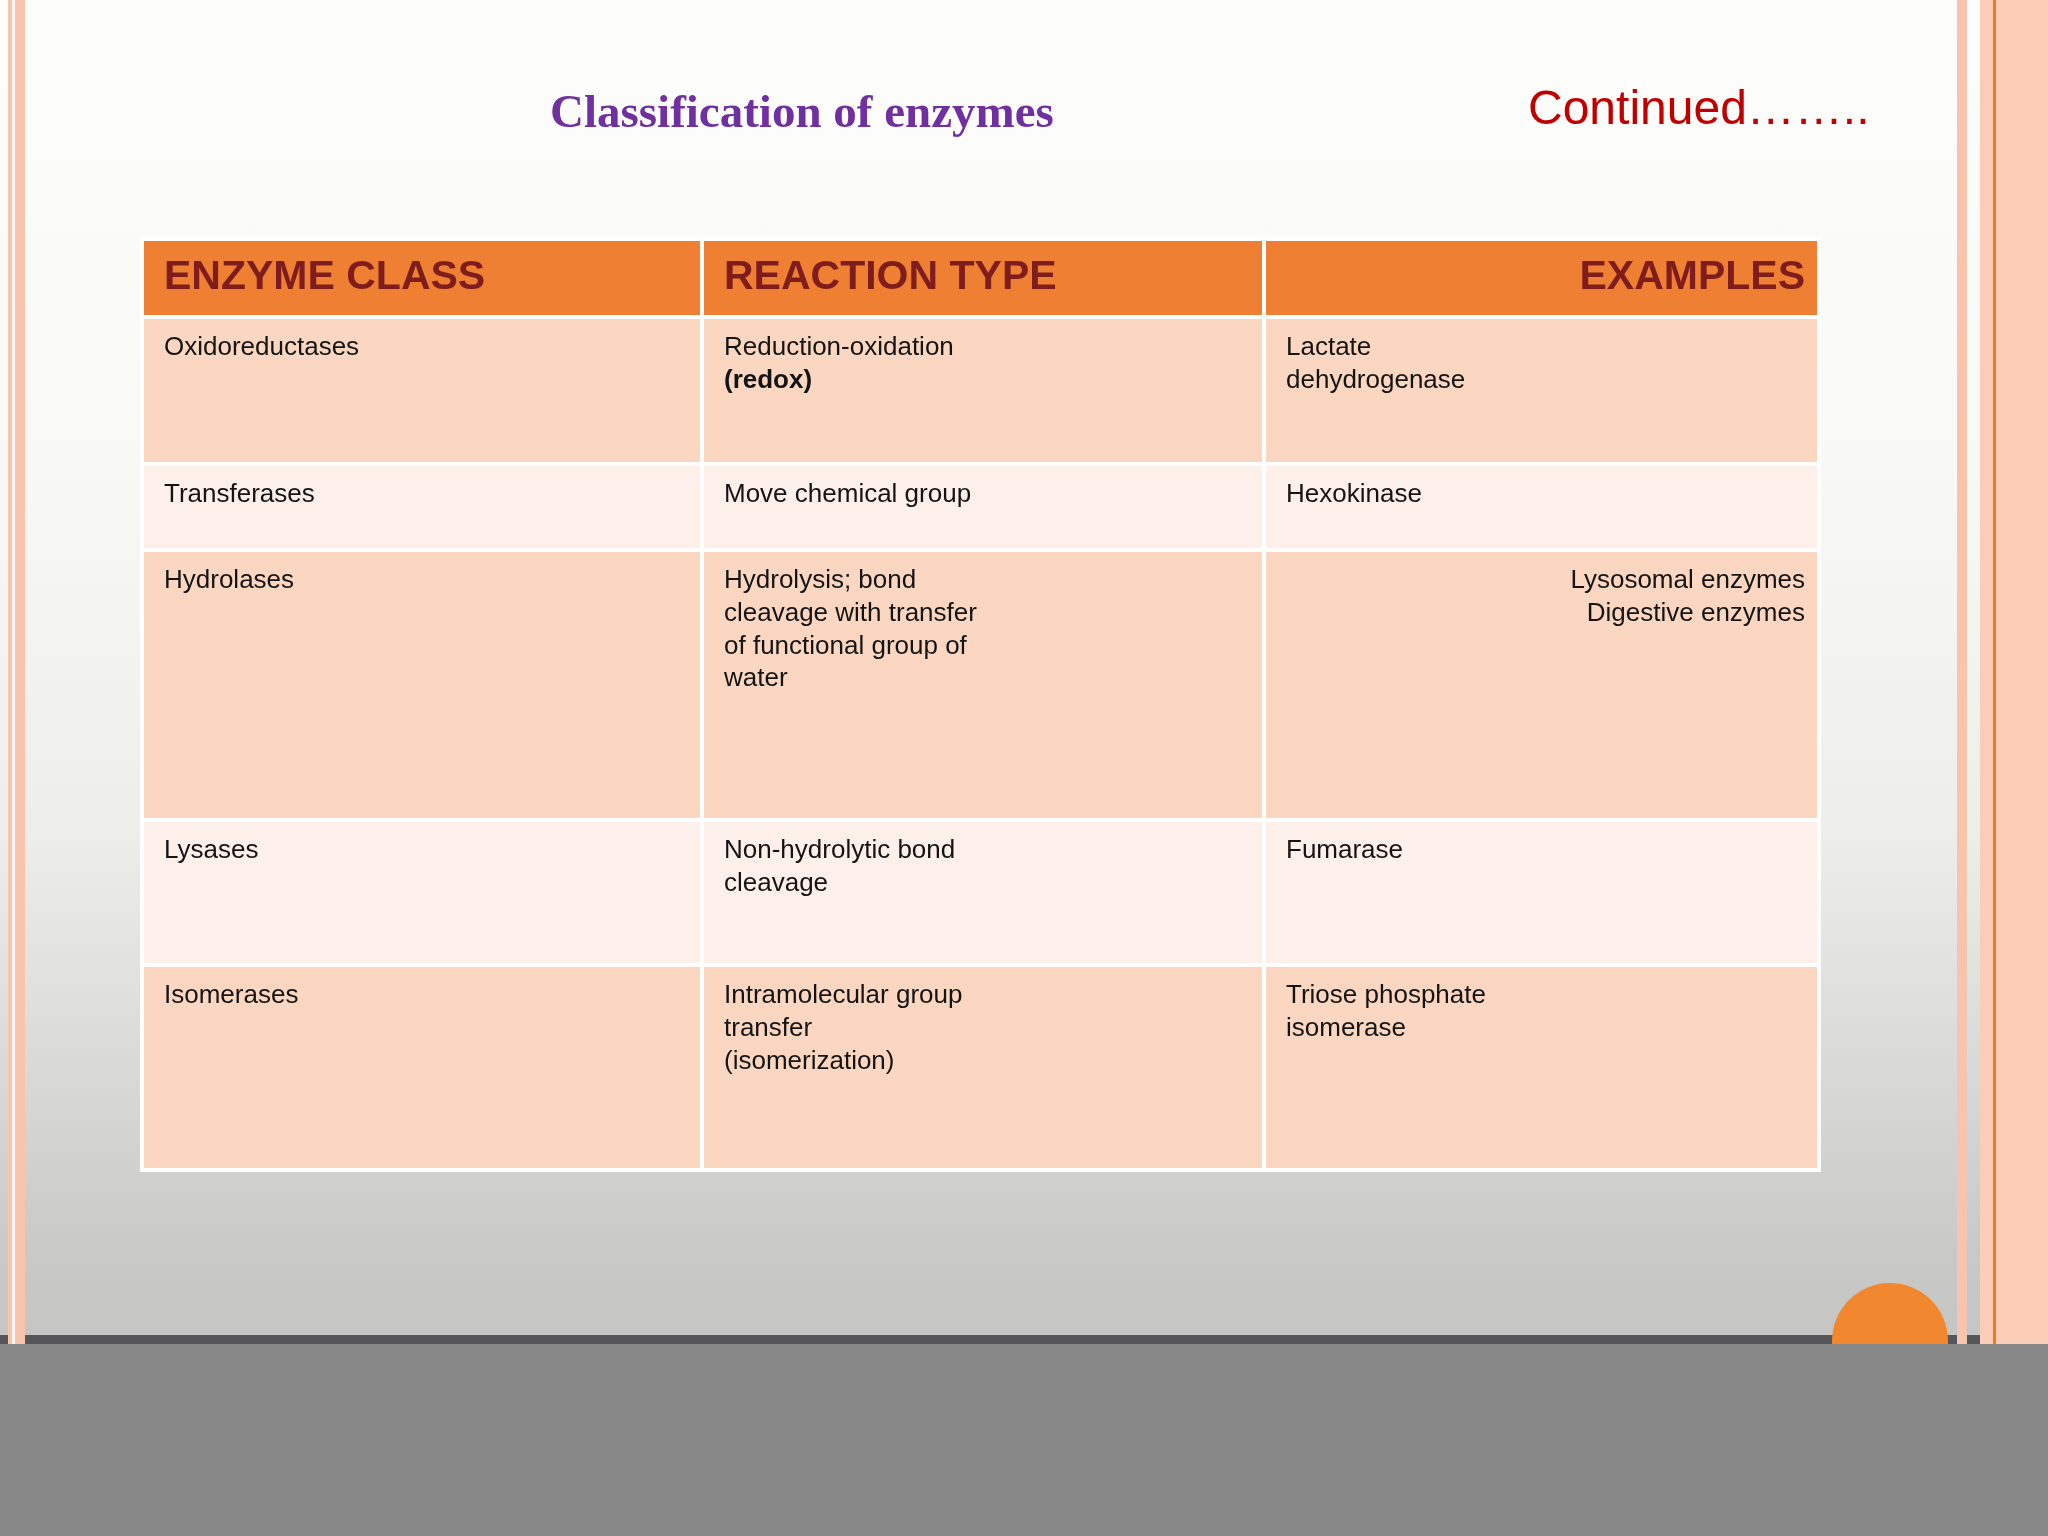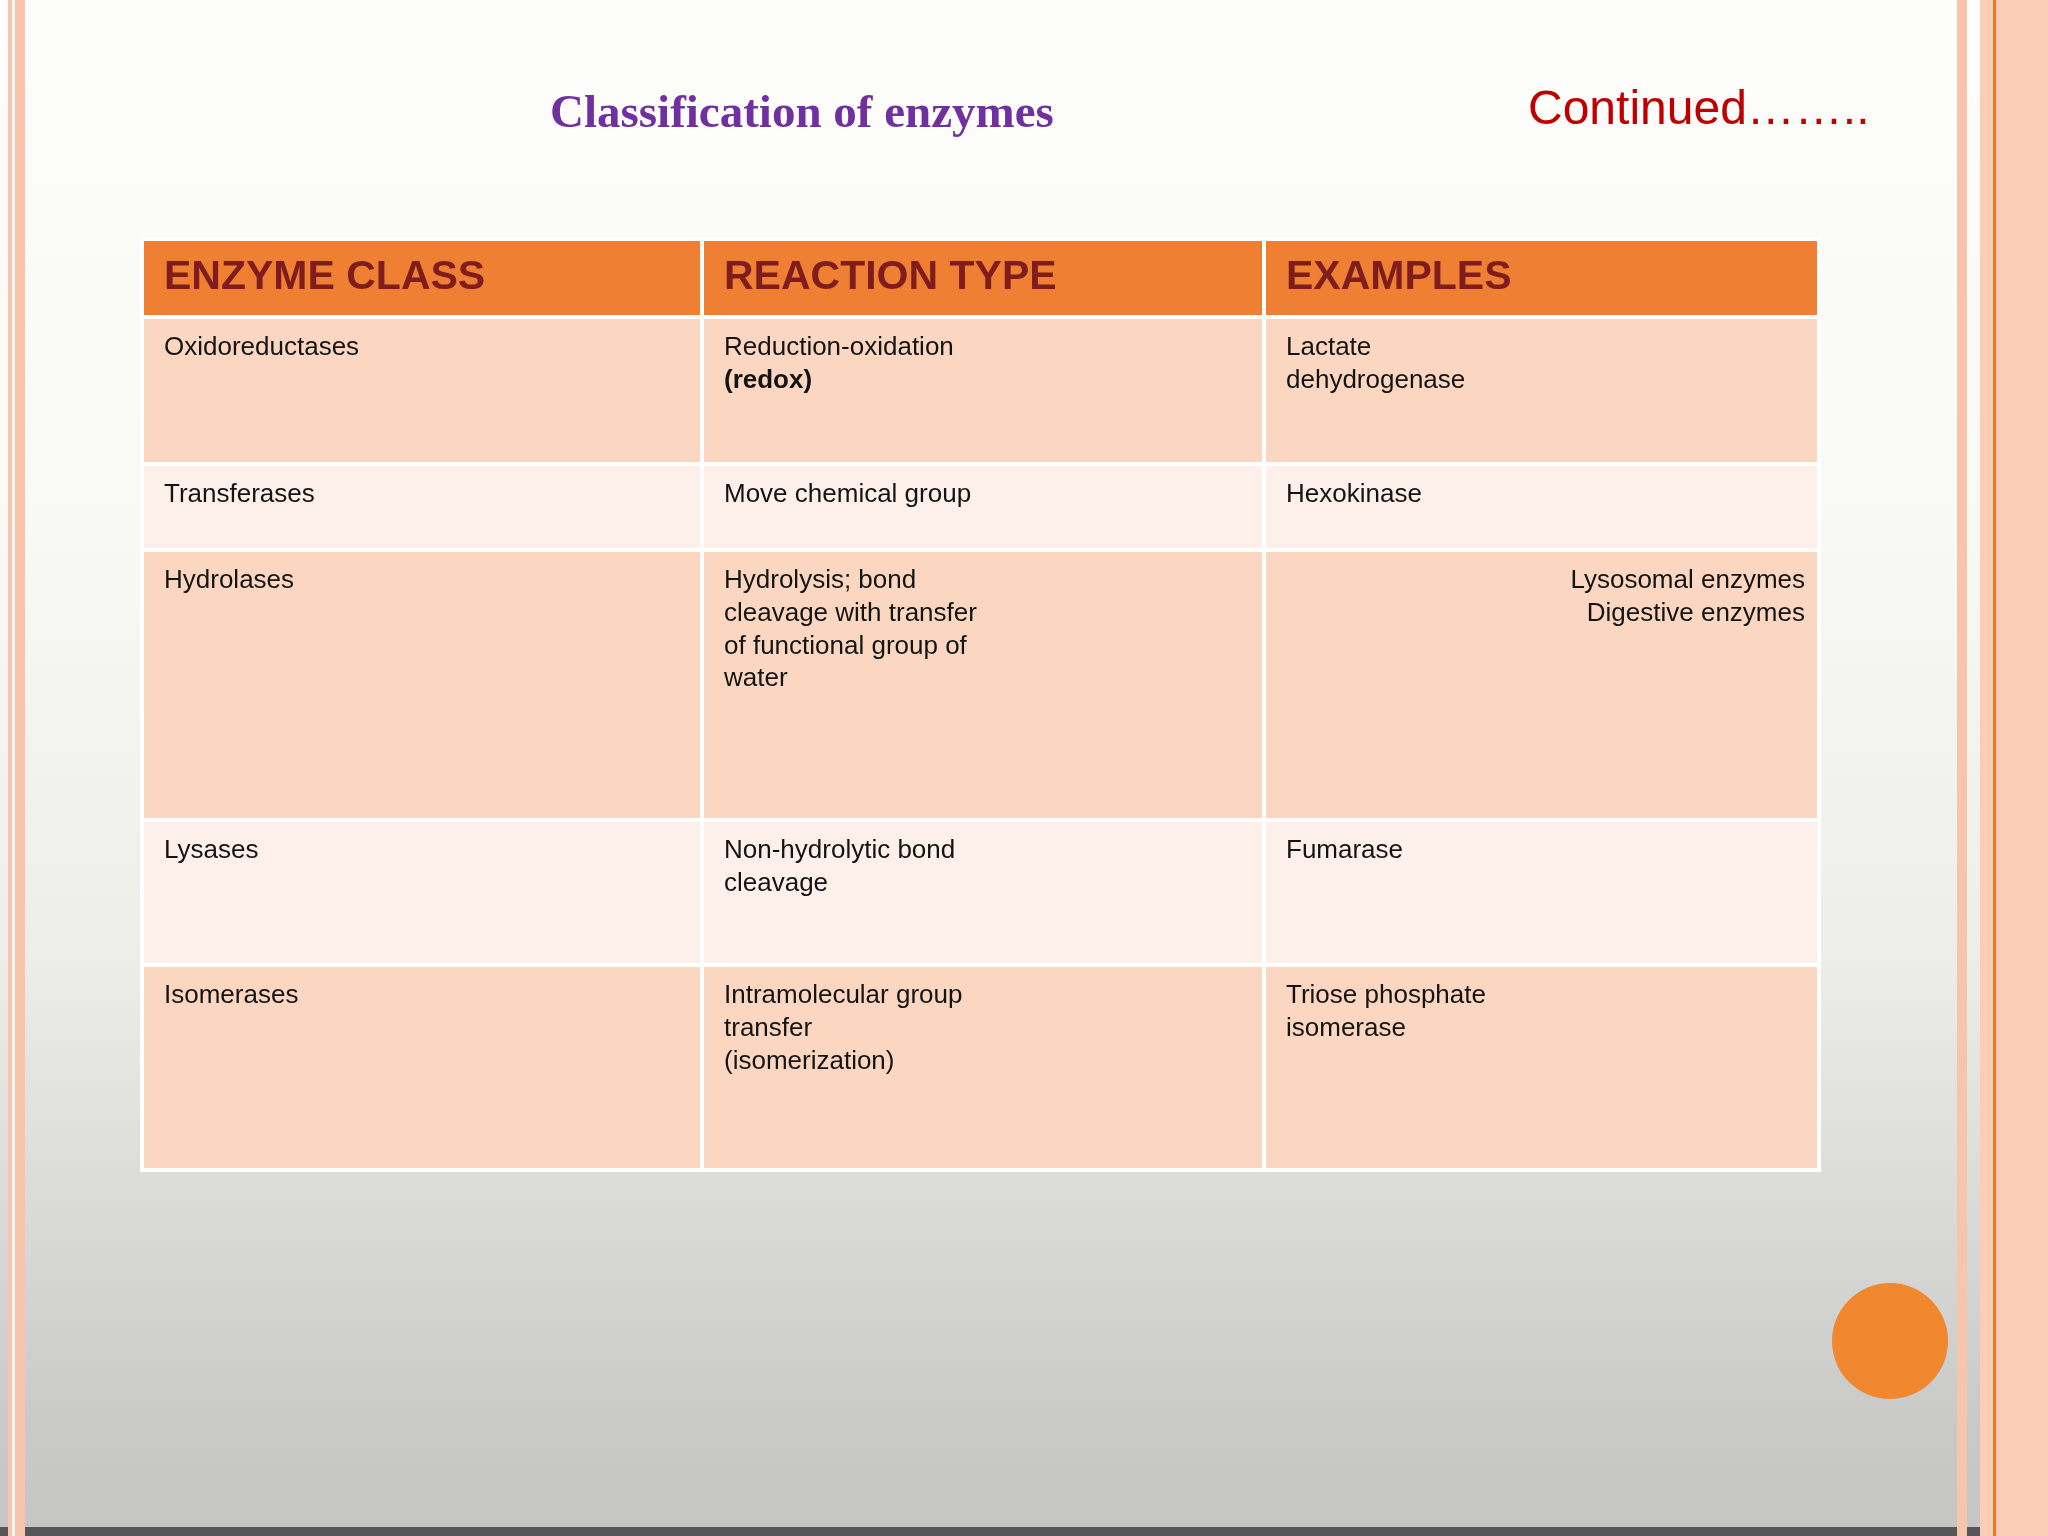--- a/index.html
+++ b/index.html
@@ -1,18 +1,18 @@
 <!DOCTYPE html>
 <html><head>
 <meta charset="utf-8">
 <style>
   html,body{margin:0;padding:0;background:#888;}
   .slide{
     position:relative;
-    width:2048px;height:1536px;
+    width:2048px;height:1344px;
     overflow:hidden;
     background:linear-gradient(180deg,#FDFDFB 0%,#F8F8F5 35%,#EDEDEA 62%,#D6D6D4 82%,#C9C9C7 93%,#C5C5C3 100%);
     font-family:"Liberation Sans",sans-serif;
   }
   
   .bottom-strip{position:absolute;left:0;bottom:0;width:2048px;height:9px;background:#56565A;}
   
   .stripe-left{position:absolute;top:0;left:8px;width:17px;height:1536px;background:#F9C4AC;}
   .stripe-left .inner-line{position:absolute;top:0;left:4px;width:3px;height:100%;background:rgba(255,255,255,.85);}
   
@@ -43,21 +43,21 @@
     border:4px solid #FFFFFF;
     vertical-align:top;
     padding:11px 12px 8px 20px;
     box-sizing:border-box;
   }
   table.enzymes th{
     background:#EF7F33;color:#7f1d1d;
     font-size:41px;font-weight:bold;
     text-align:left;height:78px;
   }
-  table.enzymes th.center{text-align:left;}
+  table.enzymes th.center{text-align:right;}
   table.enzymes td{
     font-size:26px;line-height:1.26;color:#141414;
     white-space:pre-line;
   }
   tr.dark td{background:#FBD7C1;}
   tr.light td{background:#FDEFEA;}
   .sub-centered{text-align:left;white-space:pre-line;font-weight:bold;}
   .gap-lines{line-height:1.42;text-align:right;}
   
   .circle{

